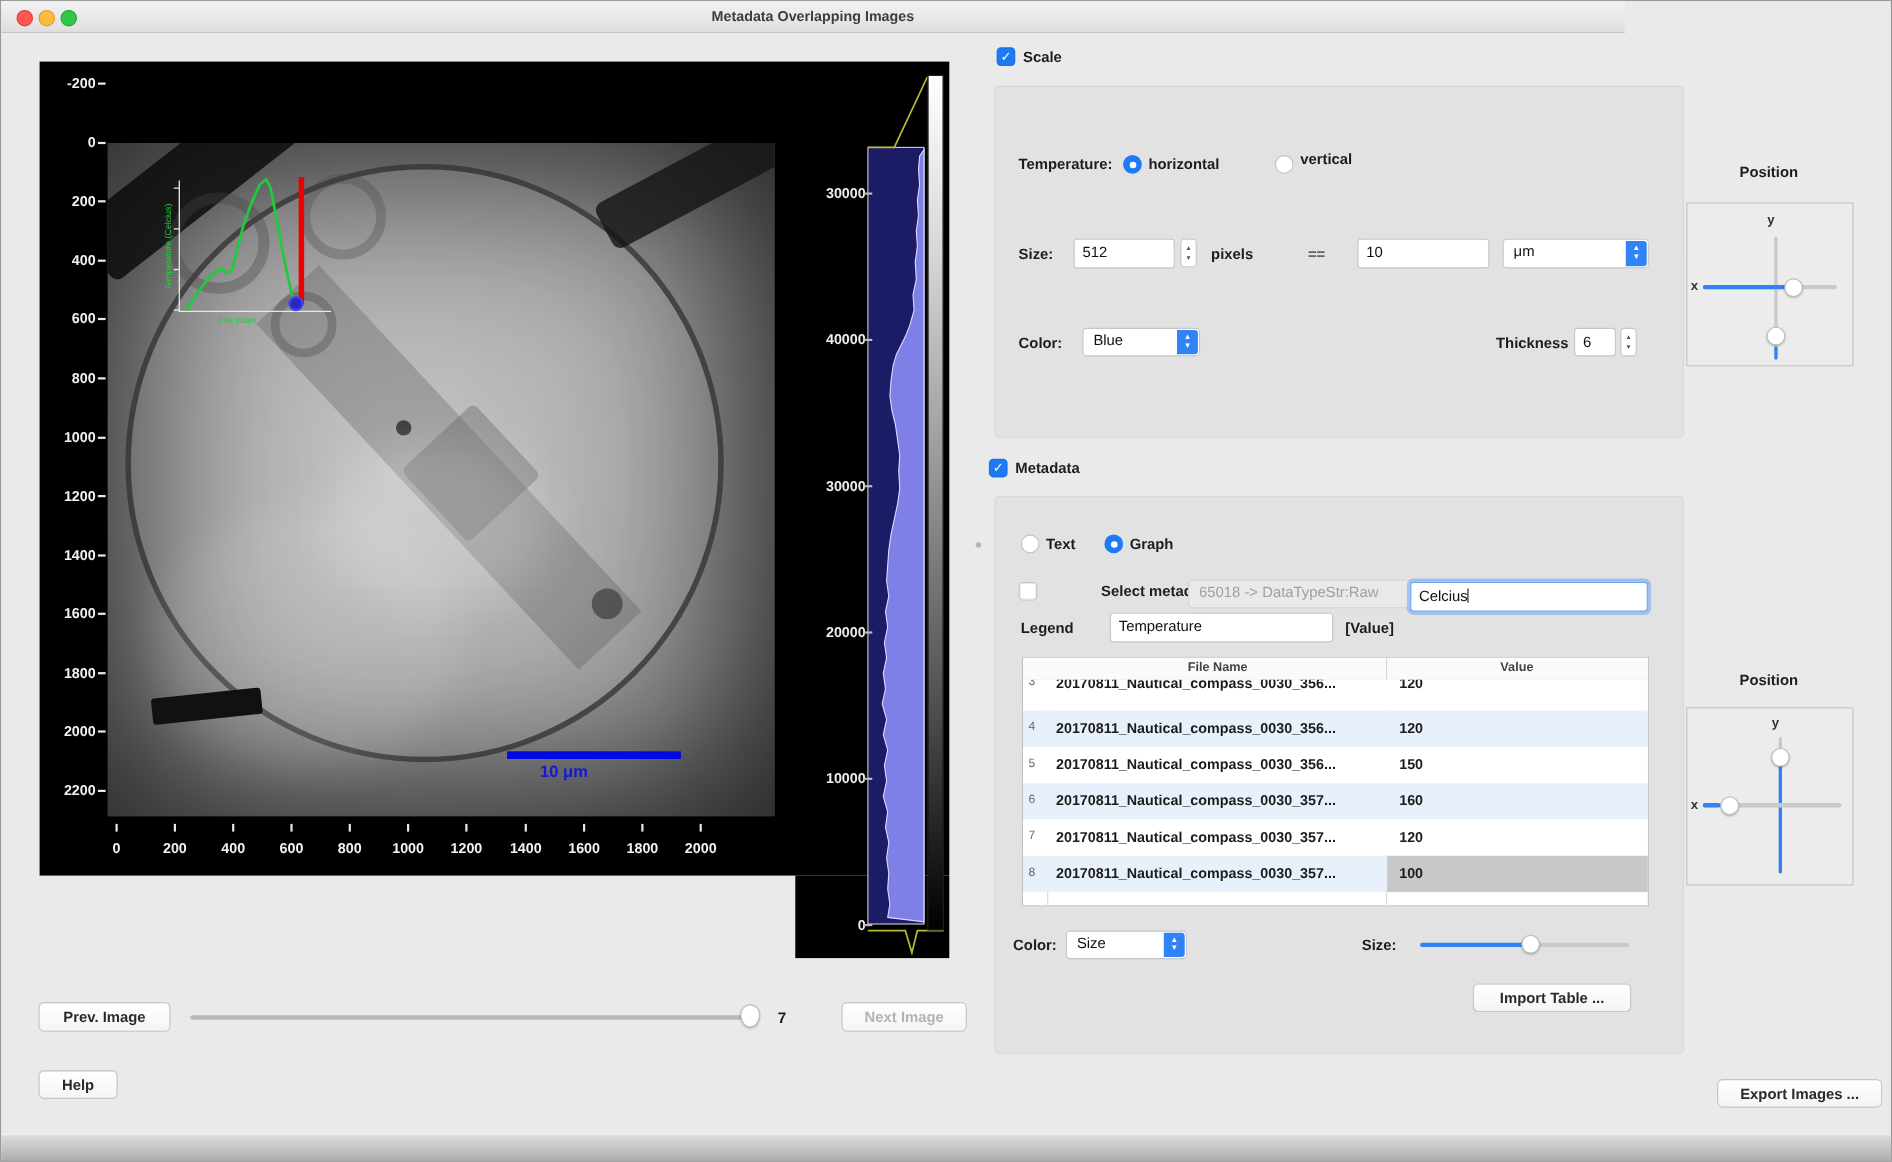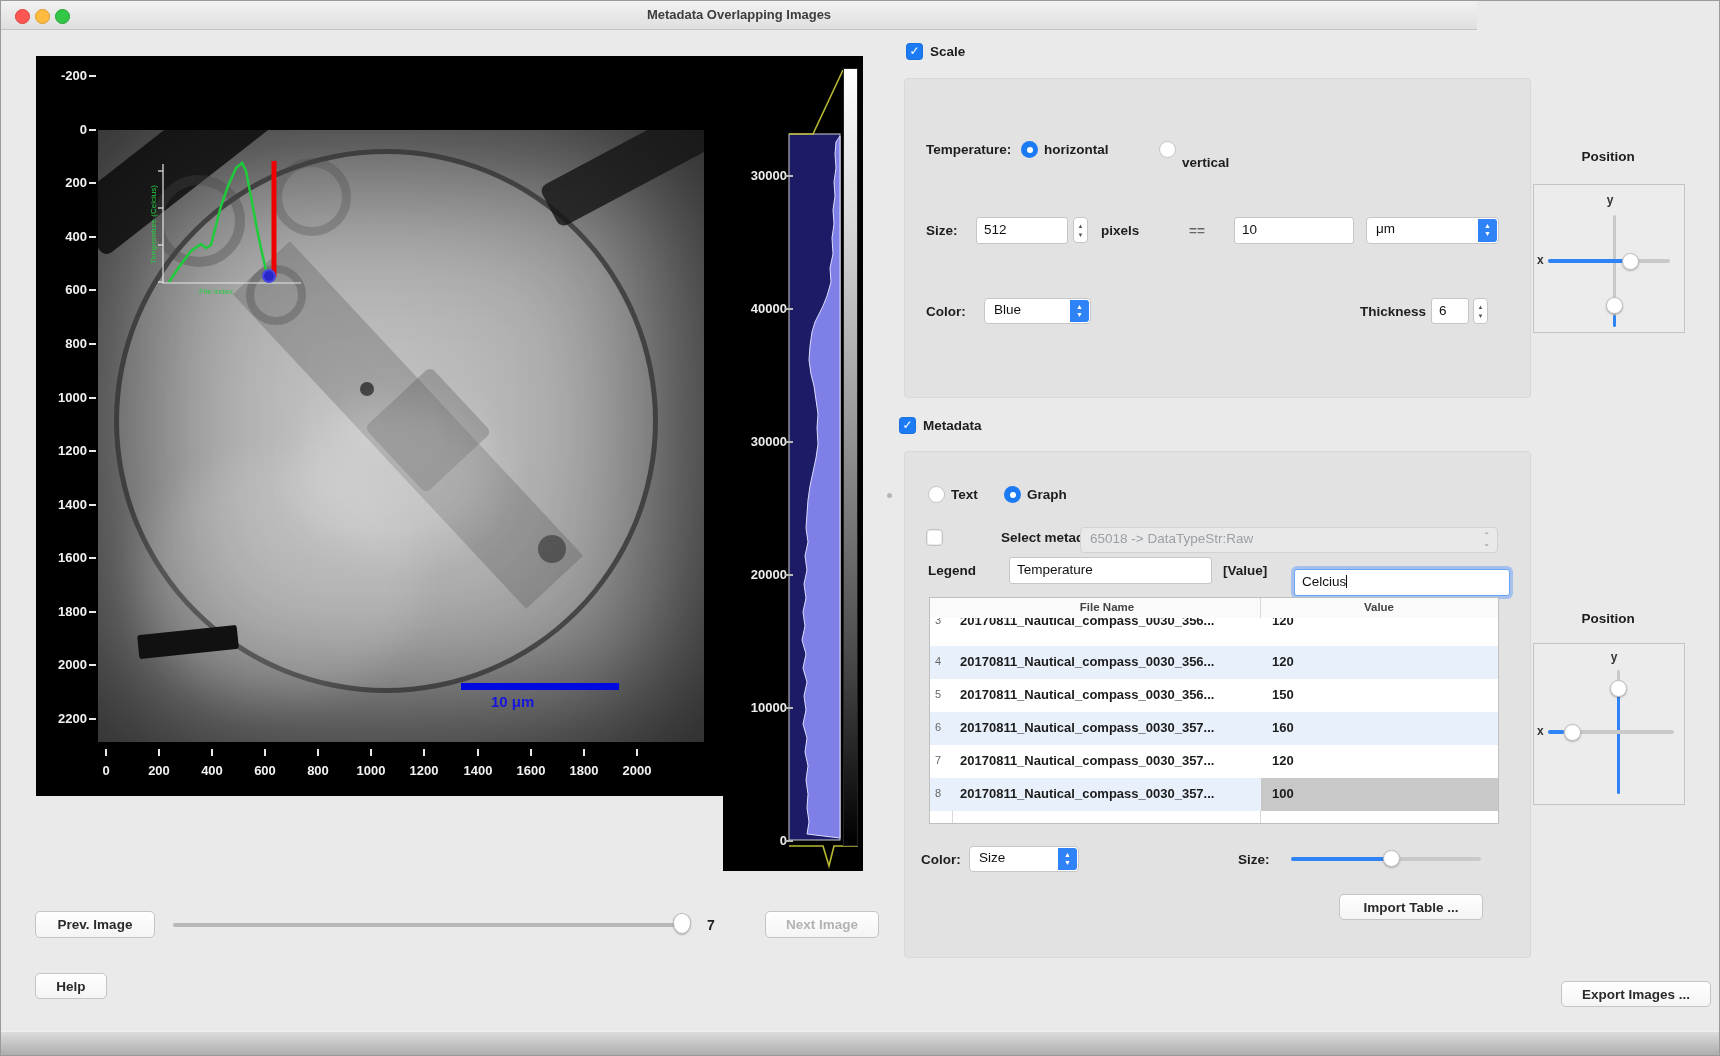--- a/index.html
+++ b/index.html
@@ -183,21 +183,21 @@
 
   <div class="abs checkbox" style="left:905px;top:42px;">✓</div>
   <div class="abs lbl" style="left:929px;top:43px;">Scale</div>
 
   <div class="abs panel" style="left:903px;top:77px;width:625px;height:318px;"></div>
 
   <div class="abs lbl" style="left:925px;top:141px;">Temperature:</div>
   <div class="abs radio on" style="left:1020px;top:140px;"></div>
   <div class="abs lbl" style="left:1043px;top:141px;">horizontal</div>
   <div class="abs radio" style="left:1158px;top:140px;"></div>
-  <div class="abs lbl" style="left:1181px;top:154px;">vertical</div>
+  <div class="abs lbl" style="left:1181px;top:136px;">vertical</div>
 
   <div class="abs lbl" style="left:925px;top:222px;">Size:</div>
   <div class="abs field" style="left:975px;top:216px;width:92px;height:27px;">512</div>
   <div class="abs stepper" style="left:1072px;top:216px;">▲<br>▼</div>
   <div class="abs lbl" style="left:1100px;top:222px;">pixels</div>
   <div class="abs lbl" style="left:1188px;top:222px;color:#666;">==</div>
   <div class="abs field" style="left:1233px;top:216px;width:120px;height:27px;">10</div>
   <div class="abs dropdown" style="left:1365px;top:216px;width:133px;height:27px;">
     <span>μm</span>
     <span class="dd-step">▲<br>▼</span>
@@ -238,21 +238,21 @@
   <div class="abs checkbox off" style="left:925px;top:528px;"></div>
   <div class="abs lbl" style="left:1000px;top:529px;">Select metadata</div>
   <div class="abs dropdown disabled" style="left:1079px;top:526px;width:418px;height:26px;">
     <span>65018 -&gt; DataTypeStr:Raw</span>
     <span class="dd-step gray">⌃<br>⌄</span>
   </div>
 
   <div class="abs lbl-reg" style="left:927px;top:562px;font-weight:600;">Legend</div>
   <div class="abs field" style="left:1008px;top:556px;width:203px;height:27px;">Temperature</div>
   <div class="abs lbl-reg" style="left:1222px;top:562px;font-weight:600;">[Value]</div>
-  <div class="abs field focus" style="left:1281px;top:568px;width:216px;height:27px;margin-left:12px;">
+  <div class="abs field focus" style="left:1281px;top:528px;width:216px;height:27px;">
     <span>Celcius</span><span class="caret"></span>
   </div>
 
   <div class="abs mtable" style="left:928px;top:596px;width:570px;height:227px;box-sizing:border-box;">
     <div class="abs" style="left:0;top:0;width:568px;height:20px;border-bottom:1px solid #d4d4d4;background:#fafafa;">
       <div class="abs th" style="left:24px;top:3px;width:306px;">File Name</div>
       <div class="abs th" style="left:332px;top:3px;width:234px;">Value</div>
     </div>
     <div class="abs" style="left:22px;top:20px;width:1px;height:205px;background:#d8d8d8;"></div>
     <div class="abs" style="left:330px;top:0;width:1px;height:225px;background:#d8d8d8;"></div>

